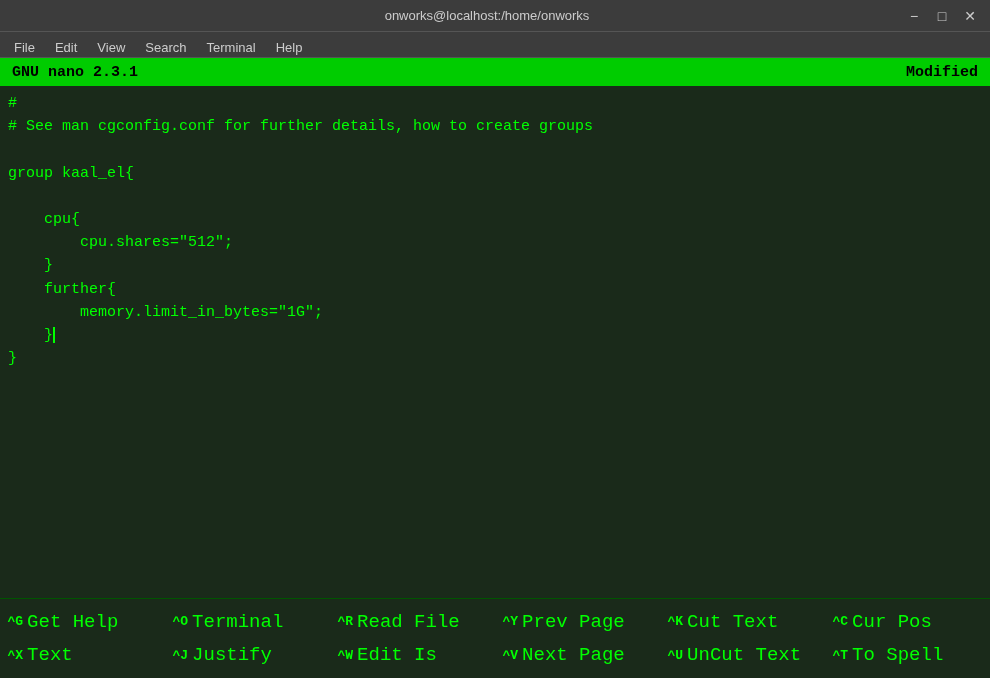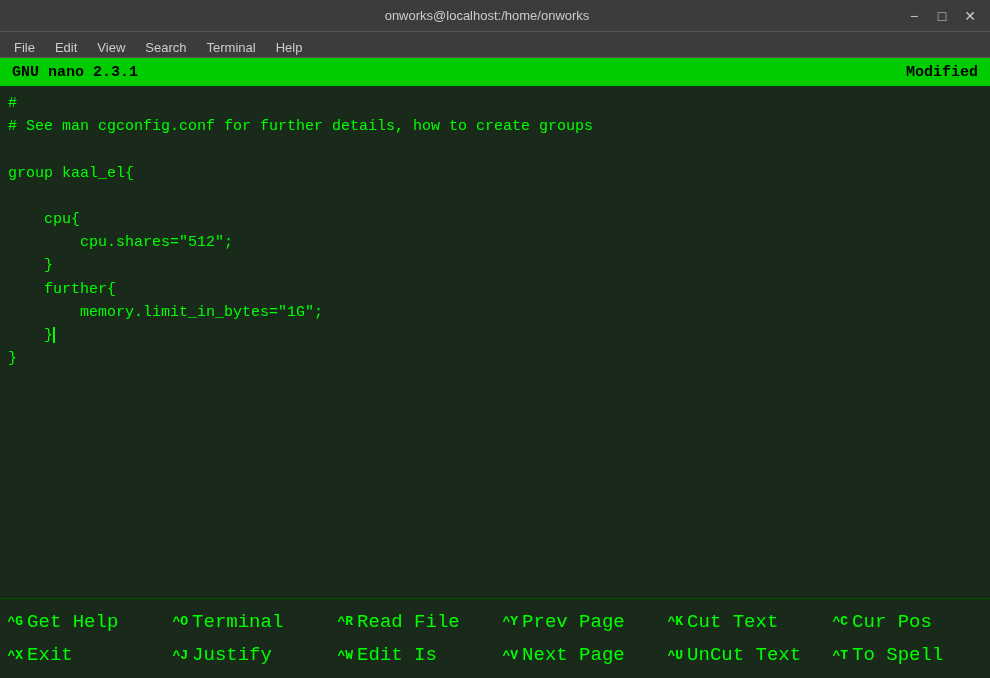--- a/index.html
+++ b/index.html
@@ -211,21 +211,21 @@
         <span class="shortcut-label">Cut Text</span>
       </div>
       <div class="shortcut-item">
         <span class="shortcut-key">^C</span>
         <span class="shortcut-label">Cur Pos</span>
       </div>
     </div>
   <div class="shortcut-row" id="shortcut-row-2">
       <div class="shortcut-item">
         <span class="shortcut-key">^X</span>
-        <span class="shortcut-label">Exit</span>
+        <span class="shortcut-label">Text</span>
       </div>
       <div class="shortcut-item">
         <span class="shortcut-key">^J</span>
         <span class="shortcut-label">Justify</span>
       </div>
       <div class="shortcut-item">
         <span class="shortcut-key">^W</span>
         <span class="shortcut-label">Edit Is</span>
       </div>
       <div class="shortcut-item">

